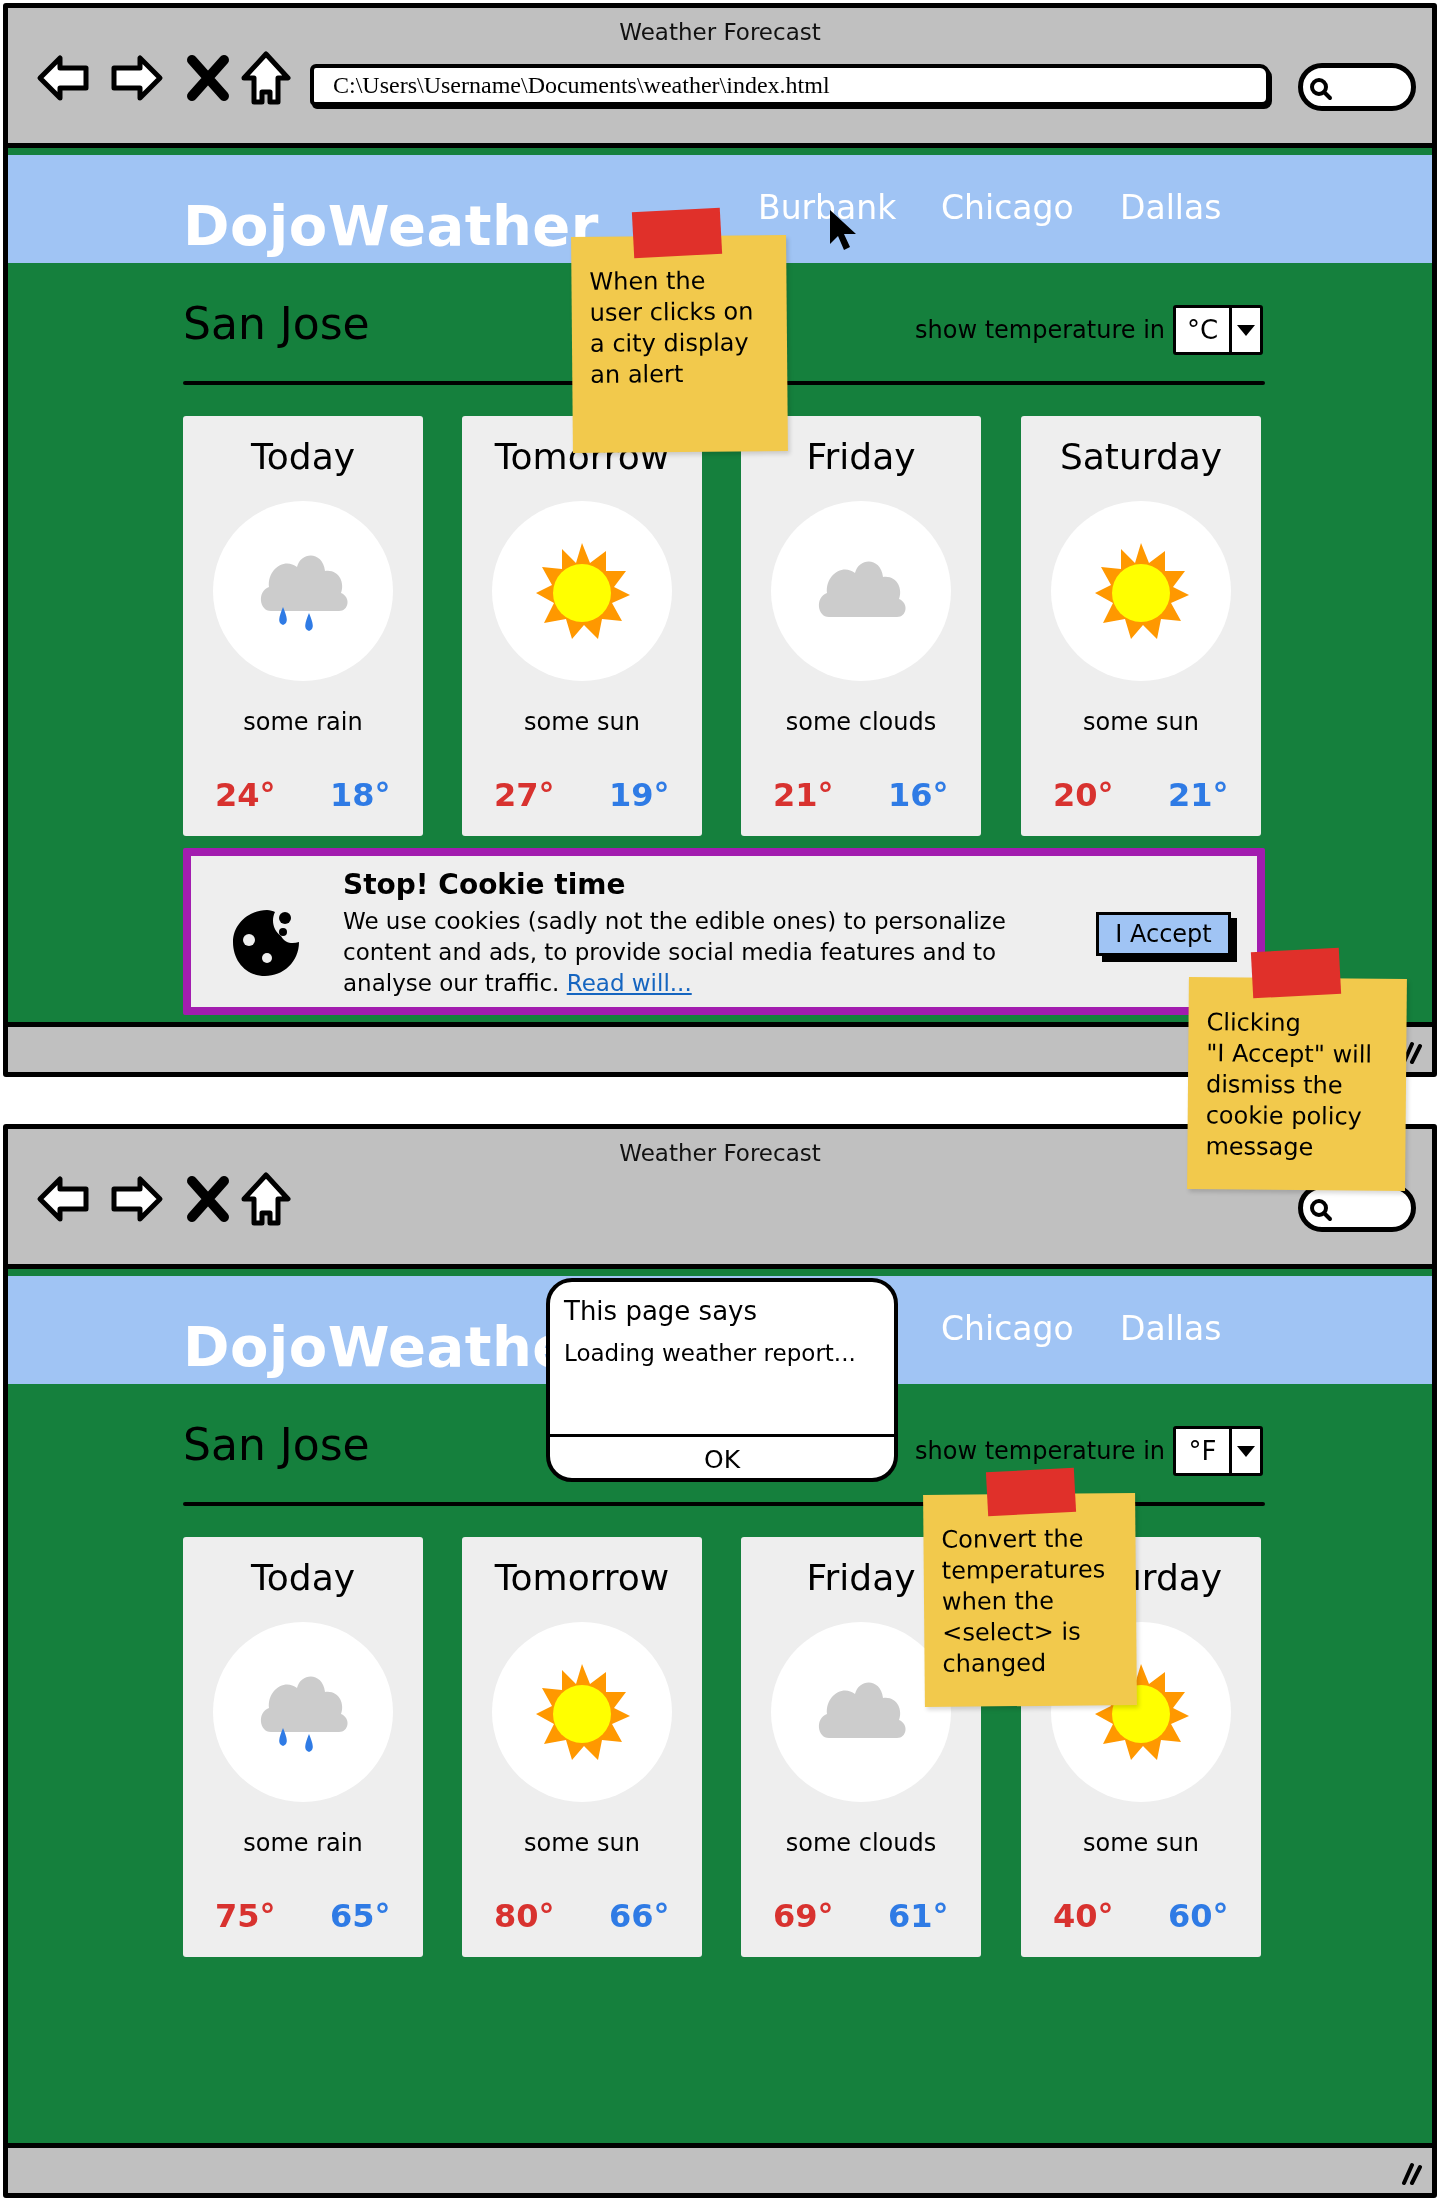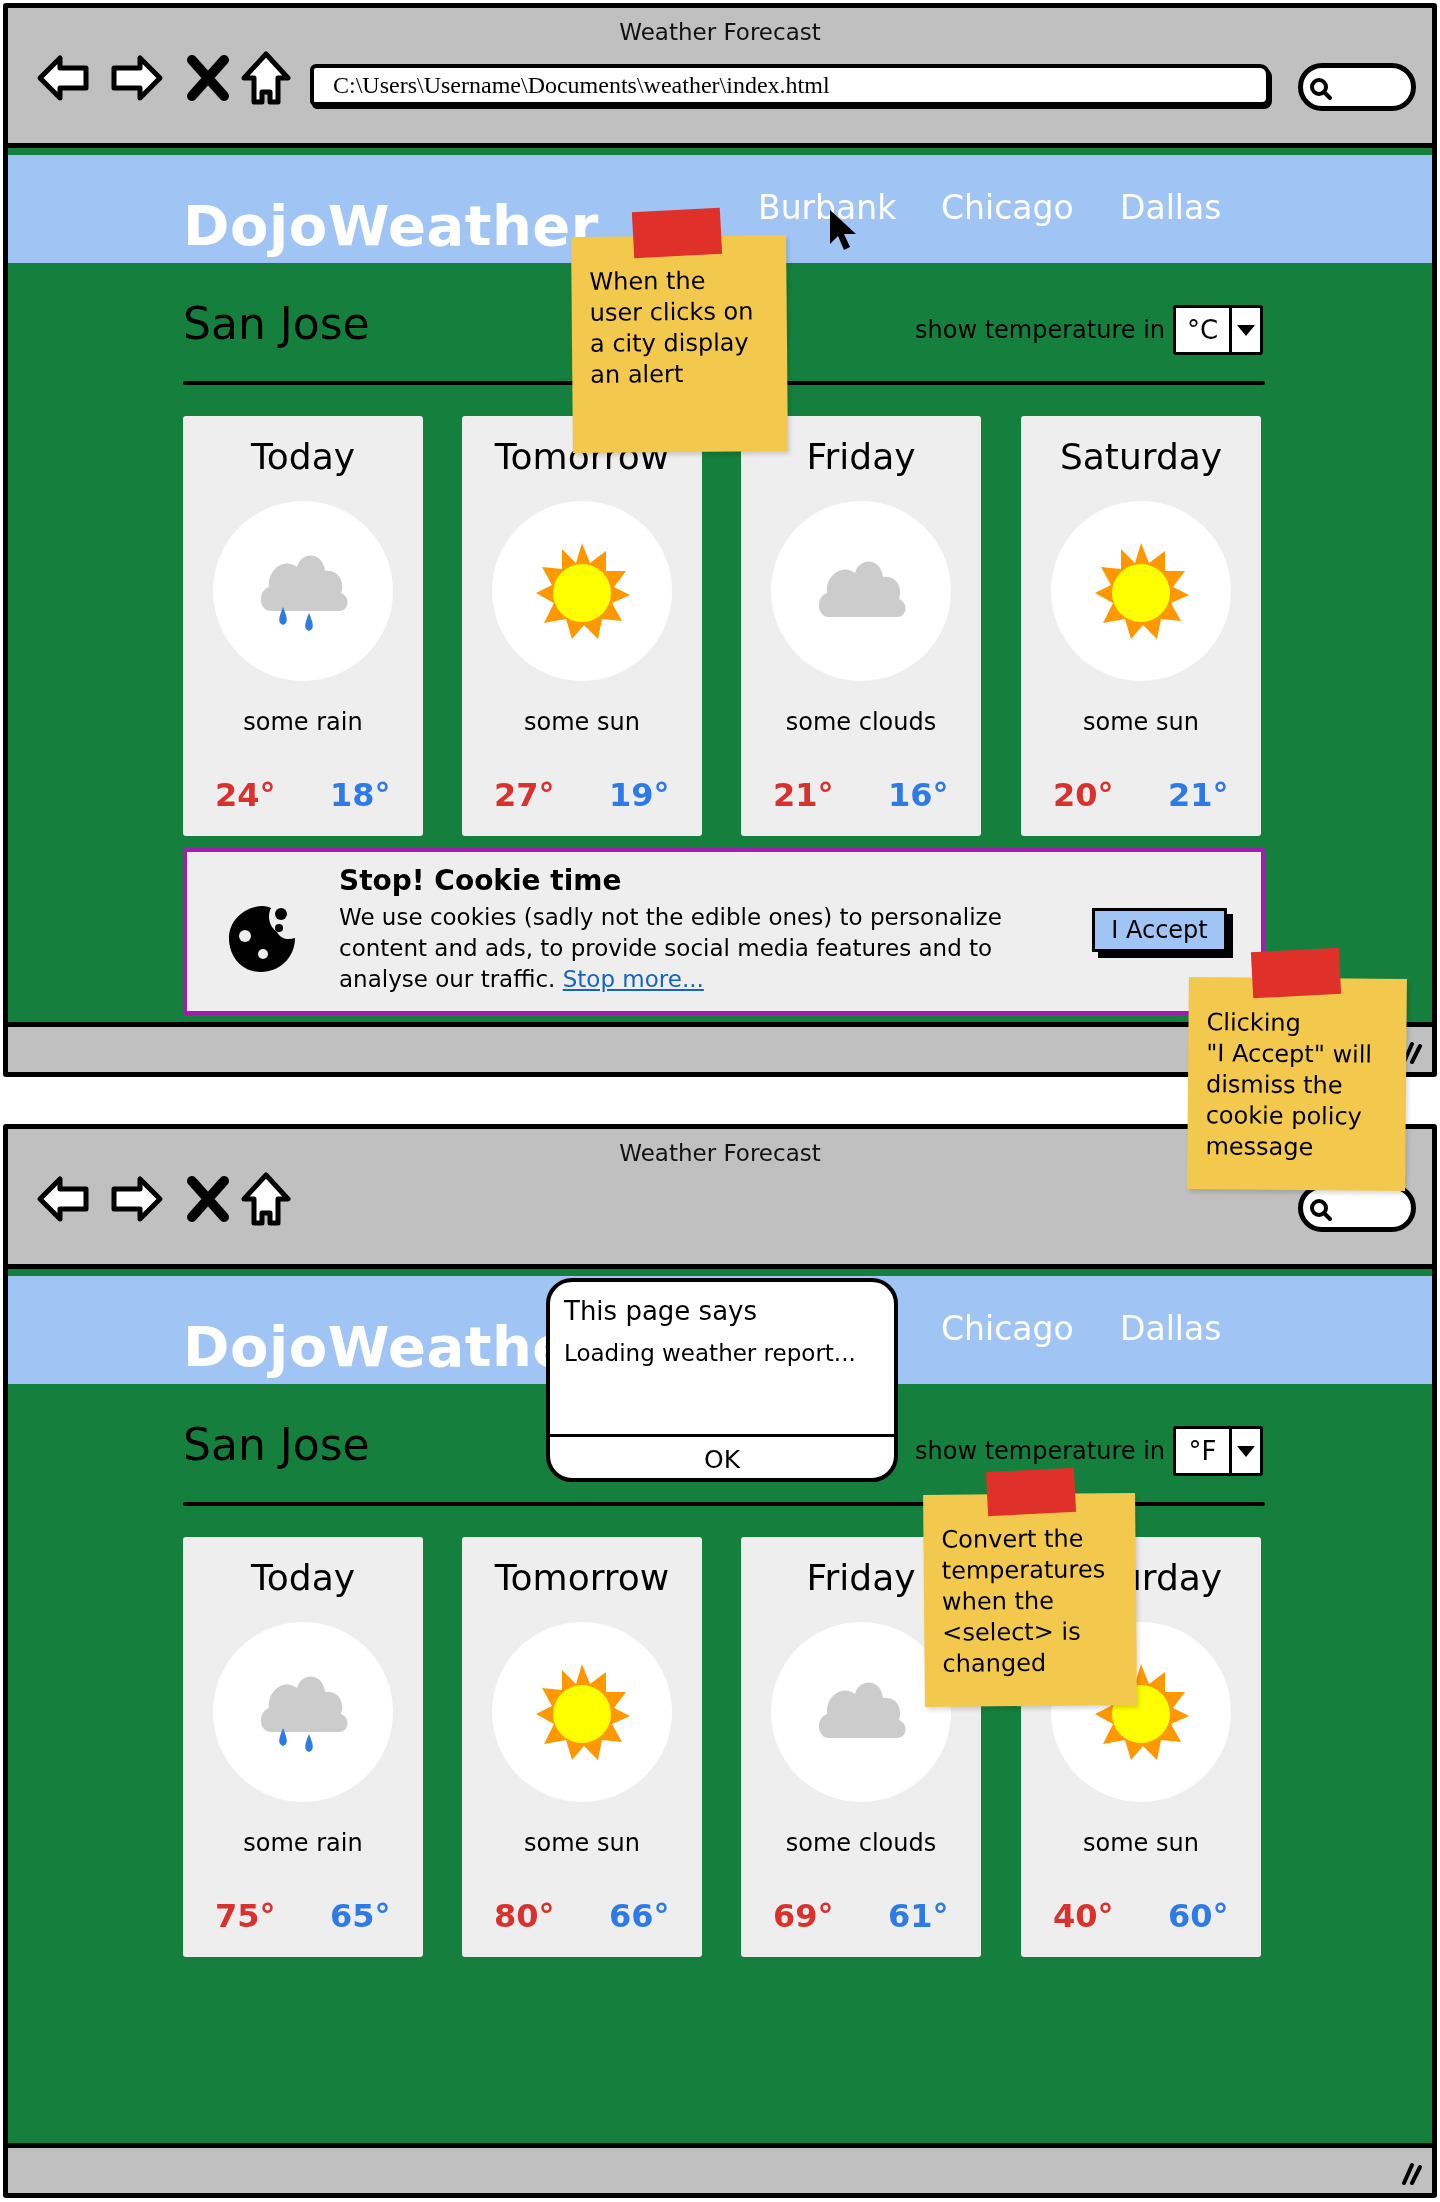--- a/index.html
+++ b/index.html
@@ -27,21 +27,21 @@
   .divider { position: absolute; left: 175px; top: 227px; width: 1082px; height: 4px; background: #000; border-radius: 3px; }
 
   .card { position: absolute; top: 262px; width: 240px; height: 420px; background: #eeeeee; border-radius: 3px; }
   .card .day { position: absolute; left: 0; right: 0; top: 20px; text-align: center; font-size: 36px; }
   .card .bubble { position: absolute; left: 30px; top: 85px; width: 180px; height: 180px; border-radius: 50%; background: #fff; }
   .card .bubble svg { position: absolute; left: 40px; top: 40px; width: 100px; height: 100px; }
   .card .desc { position: absolute; left: 0; right: 0; top: 292px; text-align: center; font-size: 24px; }
   .card .hi { position: absolute; left: 32px; top: 360px; font-size: 32px; font-weight: bold; color: #d8322f; }
   .card .lo { position: absolute; left: 147px; top: 360px; font-size: 32px; font-weight: bold; color: #2f7be5; }
 
-  .cookie { position: absolute; left: 175px; top: 694px; width: 1082px; height: 167px; background: #eeeeee; border: 4px solid #a21caf; border-radius: 2px; }
+  .cookie { position: absolute; left: 175px; top: 694px; width: 1082px; height: 167px; background: #eeeeee; border: 8px solid #a21caf; border-radius: 2px; }
   .cookie .icon { position: absolute; left: 40px; top: 50px; width: 72px; height: 72px; }
   .cookie .ctitle { position: absolute; left: 152px; top: 12px; font-size: 28px; font-weight: bold; }
   .cookie .ctext { position: absolute; left: 152px; top: 50px; width: 700px; font-size: 23px; line-height: 31px; }
   .cookie .ctext a { color: #1565c0; text-decoration: underline; cursor: pointer; }
   .accept-btn { position: absolute; left: 905px; top: 56px; width: 135px; height: 44px; background: #a0c4f4; border: 3px solid #000; box-shadow: 6px 6px 0 #000; font-size: 24px; display: flex; align-items: center; justify-content: center; cursor: pointer; font-family: "DejaVu Sans", "Liberation Sans", sans-serif; }
 
   .statusbar { position: absolute; left: 0; right: 0; bottom: 0; height: 50px; background: #c0c0c0; border-top: 5px solid #000; }
   .resize-grip { position: absolute; right: 8px; bottom: 8px; width: 26px; height: 26px; }
 
   .dialog { position: absolute; background: #fff; border: 4px solid #000; border-radius: 26px; }
@@ -166,21 +166,21 @@
 
   <div class="cookie" style="top:840px">
     <svg class="icon" viewBox="0 0 72 72">
       <path d="M44,6 C40,14 42,24 50,30 C54,38 62,38 68,36 C68,56 52,70 34,70 C15,70 2,55 2,36 C2,18 18,4 36,4 C39,4 42,5 44,6 Z" fill="#000"></path>
       <circle cx="18" cy="34" r="6" fill="#eeeeee"></circle>
       <circle cx="36" cy="52" r="5" fill="#eeeeee"></circle>
       <circle cx="54" cy="12" r="6" fill="#000"></circle>
       <circle cx="52" cy="26" r="4" fill="#000"></circle>
     </svg>
     <div class="ctitle">Stop! Cookie time</div>
-    <div class="ctext"><span>We use cookies (sadly not the edible ones) to personalize content and ads, to provide social media features and to analyse our traffic. </span><a>Stop more...</a></div>
+    <div class="ctext"><span>We use cookies (sadly not the edible ones) to personalize content and ads, to provide social media features and to analyse our traffic. </span><a>Read will...</a></div>
     <button class="accept-btn">I Accept</button>
   </div>
 
   <div class="statusbar">
     <svg class="resize-grip" viewBox="0 0 26 26">
         <path d="M6,24 L14,6 M14,24 L22,8" stroke="#000" stroke-width="4" stroke-linecap="round"></path>
       </svg>
   </div>
 </div>
 

